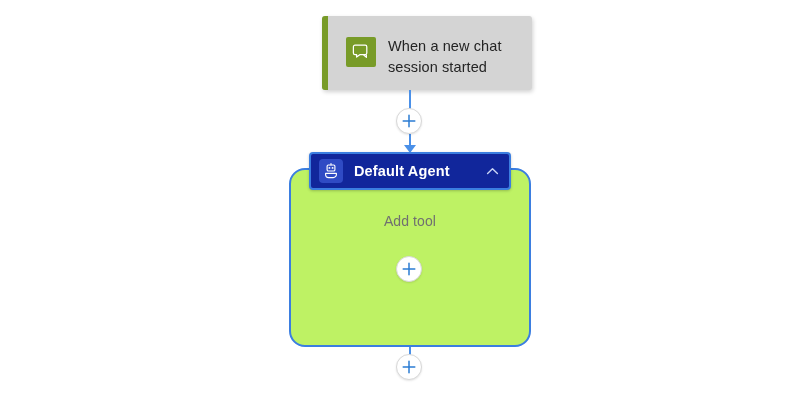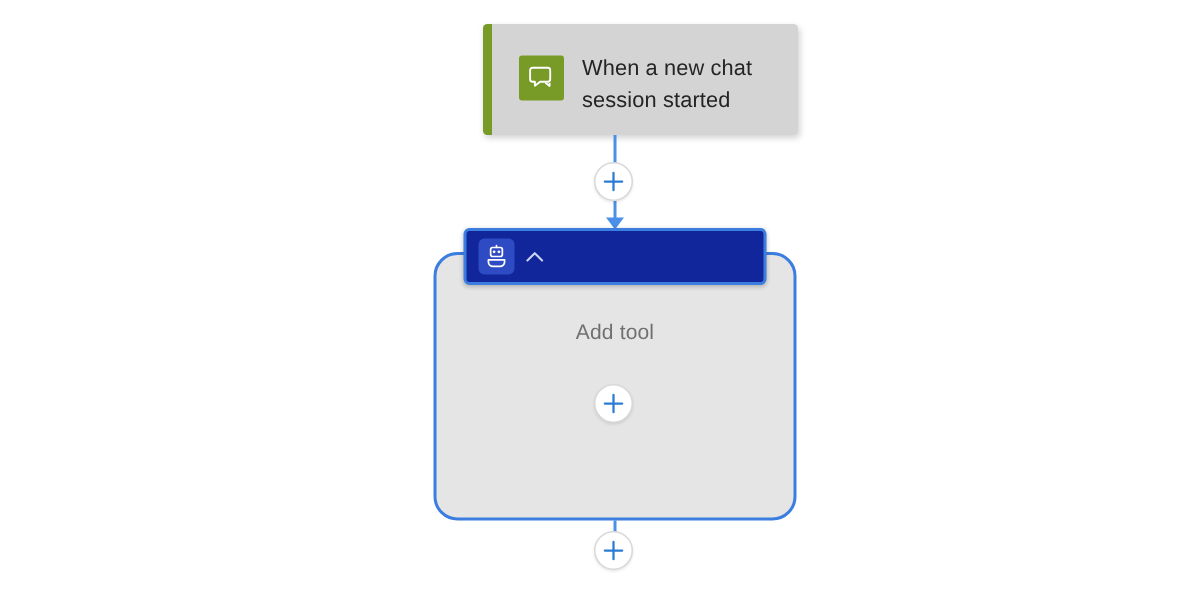--- a/index.html
+++ b/index.html
@@ -103,21 +103,21 @@
   }
   .plus-btn svg { display: block; }
 
   
   .agent-body {
     position: absolute;
     left: 289px;
     top: 168px;
     width: 242px;
     height: 179px;
-    background: #e5e5e5;
+    background: #bef264;
     border: 2px solid #3b7ee0;
     border-radius: 16px;
     box-sizing: border-box;
     z-index: 2;
   }
   .add-tool-label {
     position: absolute;
     left: 0;
     right: 0;
     top: 43px;
@@ -213,20 +213,21 @@
   <div class="agent-header">
     <div class="agent-icon">
       <svg width="16" height="16" viewBox="0 0 16 16" aria-hidden="true">
         <rect x="4.1" y="2.0" width="7.8" height="6.0" rx="1.3" fill="none" stroke="#ffffff" stroke-width="1.15"></rect>
         <circle cx="6.4" cy="4.9" r="0.95" fill="#ffffff"></circle>
         <circle cx="9.6" cy="4.9" r="0.95" fill="#ffffff"></circle>
         <path d="M8 0.6v1.4" stroke="#ffffff" stroke-width="1.05" stroke-linecap="round"></path>
         <path d="M2.6 10.3h10.8v1.2a3.1 3.1 0 0 1-3.1 3.1H5.7a3.1 3.1 0 0 1-3.1-3.1z" fill="none" stroke="#ffffff" stroke-width="1.15" stroke-linejoin="round"></path>
       </svg>
     </div>
+    <div class="agent-title">Default Agent</div>
     <div class="agent-chevron">
       <svg width="15" height="15" viewBox="0 0 15 15" aria-hidden="true">
         <path d="M2.6 9.6L7.5 4.8l4.9 4.8" fill="none" stroke="#c9d4f4" stroke-width="1.4" stroke-linecap="round" stroke-linejoin="round"></path>
       </svg>
     </div>
   </div>
 
   <div class="conn conn-v" style="left:409px; top:347px; height:9px;"></div>
 
   <div class="plus-btn" style="left:396px; top:354px;">

